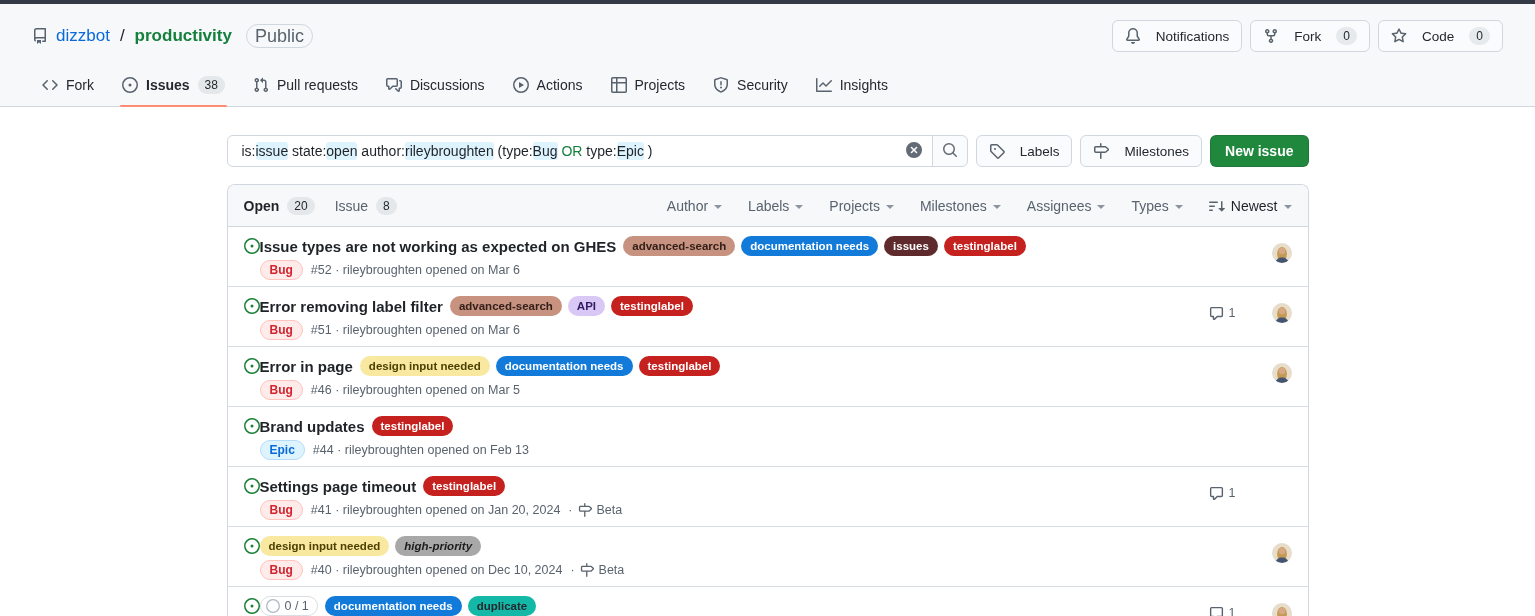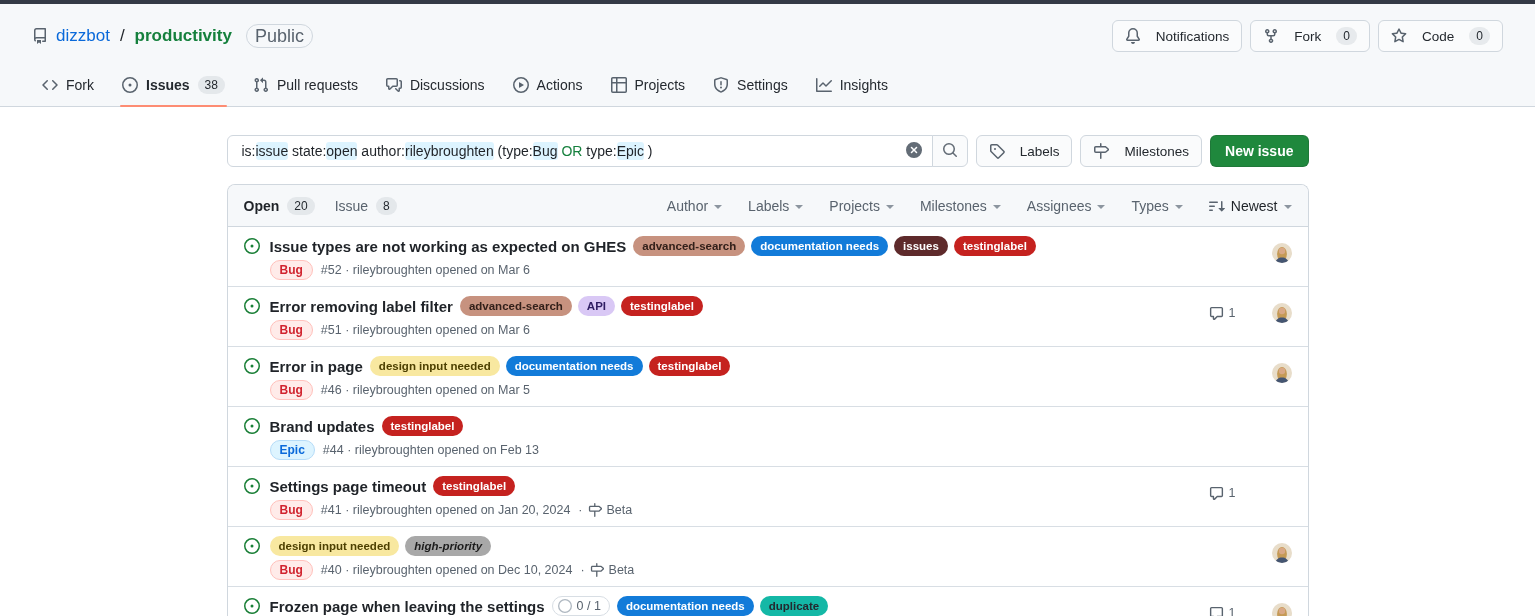--- a/index.html
+++ b/index.html
@@ -64,21 +64,21 @@
     border:none;background:none;cursor:pointer;font-family:inherit;padding:0}
   .caret{width:0;height:0;border-left:4px solid transparent;border-right:4px solid transparent;
     border-top:4px solid #8c959f;margin-top:2px}
   .sort-icon{display:flex;color:#59636e}
   .filter .f-label{color:#59636e}
   .filter.sort .f-label{color:#1f2328}
   
   .issue-row{display:flex;align-items:flex-start;padding:9px 16px 0 16px;height:50px;background:#fff}
   .issue-row + .issue-row{border-top:1px solid #d8dee4}
   .row-icon{margin-top:2px;color:#1a7f37;display:flex}
-  .issue-main{margin-left:10px;flex:1;min-width:0}
+  .issue-main{flex:1;min-width:0}
   .title-line{display:flex;align-items:center;gap:7px}
   .issue-title{font-size:15px;font-weight:700;color:#1f2328;text-decoration:none;
     cursor:pointer;white-space:nowrap}
   .label-chip{border-radius:999px;font-size:11.5px;font-weight:700;line-height:20px;
     padding:0 9px;white-space:nowrap;cursor:pointer}
   .tasks{display:flex;align-items:center;gap:5px;color:#59636e;font-size:12.5px;
     border:1px solid #d8dee4;border-radius:999px;padding:0 8px 0 5px;line-height:18px}
   .tasks .tk-icon{display:flex;color:#afb8c1}
   .meta-line{display:flex;align-items:center;gap:8px;margin-top:4px;font-size:12.5px;color:#59636e}
   .type-pill{border:1px solid;border-radius:999px;font-size:12px;font-weight:600;
@@ -193,21 +193,21 @@
         </span>
     <span class="t-label">Projects</span>
 
   </a>
       <a class="tab">
     <span class="t-icon">
           <svg width="16" height="16" viewBox="0 0 16 16" fill="currentColor" aria-hidden="true">
             <path d="M7.467.133a1.748 1.748 0 0 1 1.066 0l5.25 1.68A1.75 1.75 0 0 1 15 3.48V7c0 1.566-.32 3.182-1.303 4.682-.983 1.498-2.585 2.813-5.032 3.855a1.697 1.697 0 0 1-1.33 0c-2.447-1.042-4.049-2.357-5.032-3.855C1.32 10.182 1 8.566 1 7V3.48a1.75 1.75 0 0 1 1.217-1.667Zm.61 1.429a.25.25 0 0 0-.153 0l-5.25 1.68a.25.25 0 0 0-.174.238V7c0 1.358.275 2.666 1.057 3.86.784 1.194 2.121 2.34 4.366 3.297a.196.196 0 0 0 .154 0c2.245-.956 3.582-2.104 4.366-3.298C13.225 9.666 13.5 8.36 13.5 7V3.48a.251.251 0 0 0-.174-.237l-5.25-1.68ZM8.75 4.75v3a.75.75 0 0 1-1.5 0v-3a.75.75 0 0 1 1.5 0ZM9 10.5a1 1 0 1 1-2 0 1 1 0 0 1 2 0Z"></path>
           </svg>
         </span>
-    <span class="t-label">Settings</span>
+    <span class="t-label">Security</span>
 
   </a>
       <a class="tab">
     <span class="t-icon">
           <svg width="16" height="16" viewBox="0 0 16 16" fill="currentColor" aria-hidden="true">
             <path d="M1.5 1.75V13.5h13.75a.75.75 0 0 1 0 1.5H.75a.75.75 0 0 1-.75-.75V1.75a.75.75 0 0 1 1.5 0Zm14.28 2.53-5.25 5.25a.75.75 0 0 1-1.06 0L7 7.06 4.28 9.78a.751.751 0 0 1-1.042-.018.751.751 0 0 1-.018-1.042l3.25-3.25a.75.75 0 0 1 1.06 0L10 7.94l4.72-4.72a.751.751 0 0 1 1.042.018.751.751 0 0 1 .018 1.042Z"></path>
           </svg>
         </span>
     <span class="t-label">Insights</span>
 
@@ -547,21 +547,20 @@
   </div>
         <div class="issue-row">
     <span class="row-icon">
             <svg width="16" height="16" viewBox="0 0 16 16" fill="currentColor" aria-hidden="true">
               <path d="M8 9.5a1.5 1.5 0 1 0 0-3 1.5 1.5 0 0 0 0 3Z"></path>
               <path d="M8 0a8 8 0 1 1 0 16A8 8 0 0 1 8 0ZM1.5 8a6.5 6.5 0 1 0 13 0 6.5 6.5 0 0 0-13 0Z"></path>
             </svg>
           </span>
     <div class="issue-main">
       <div class="title-line">
-        <a class="issue-title">Frozen page when leaving the settings</a>
         <span class="tasks">
           <span class="tk-icon">
                   <svg width="14" height="14" viewBox="0 0 16 16" fill="currentColor" aria-hidden="true">
                     <path d="M8 1.5a6.5 6.5 0 1 0 0 13 6.5 6.5 0 0 0 0-13ZM0 8a8 8 0 1 1 16 0A8 8 0 0 1 0 8Z"></path>
                   </svg>
                 </span>
           <span class="tasks-text">0 / 1</span>
         </span>
         <span class="labels" style="display: flex; gap: 6px;">
                 <span class="label-chip" style="background: rgb(18, 123, 217); color: rgb(255, 255, 255);">documentation needs</span>

